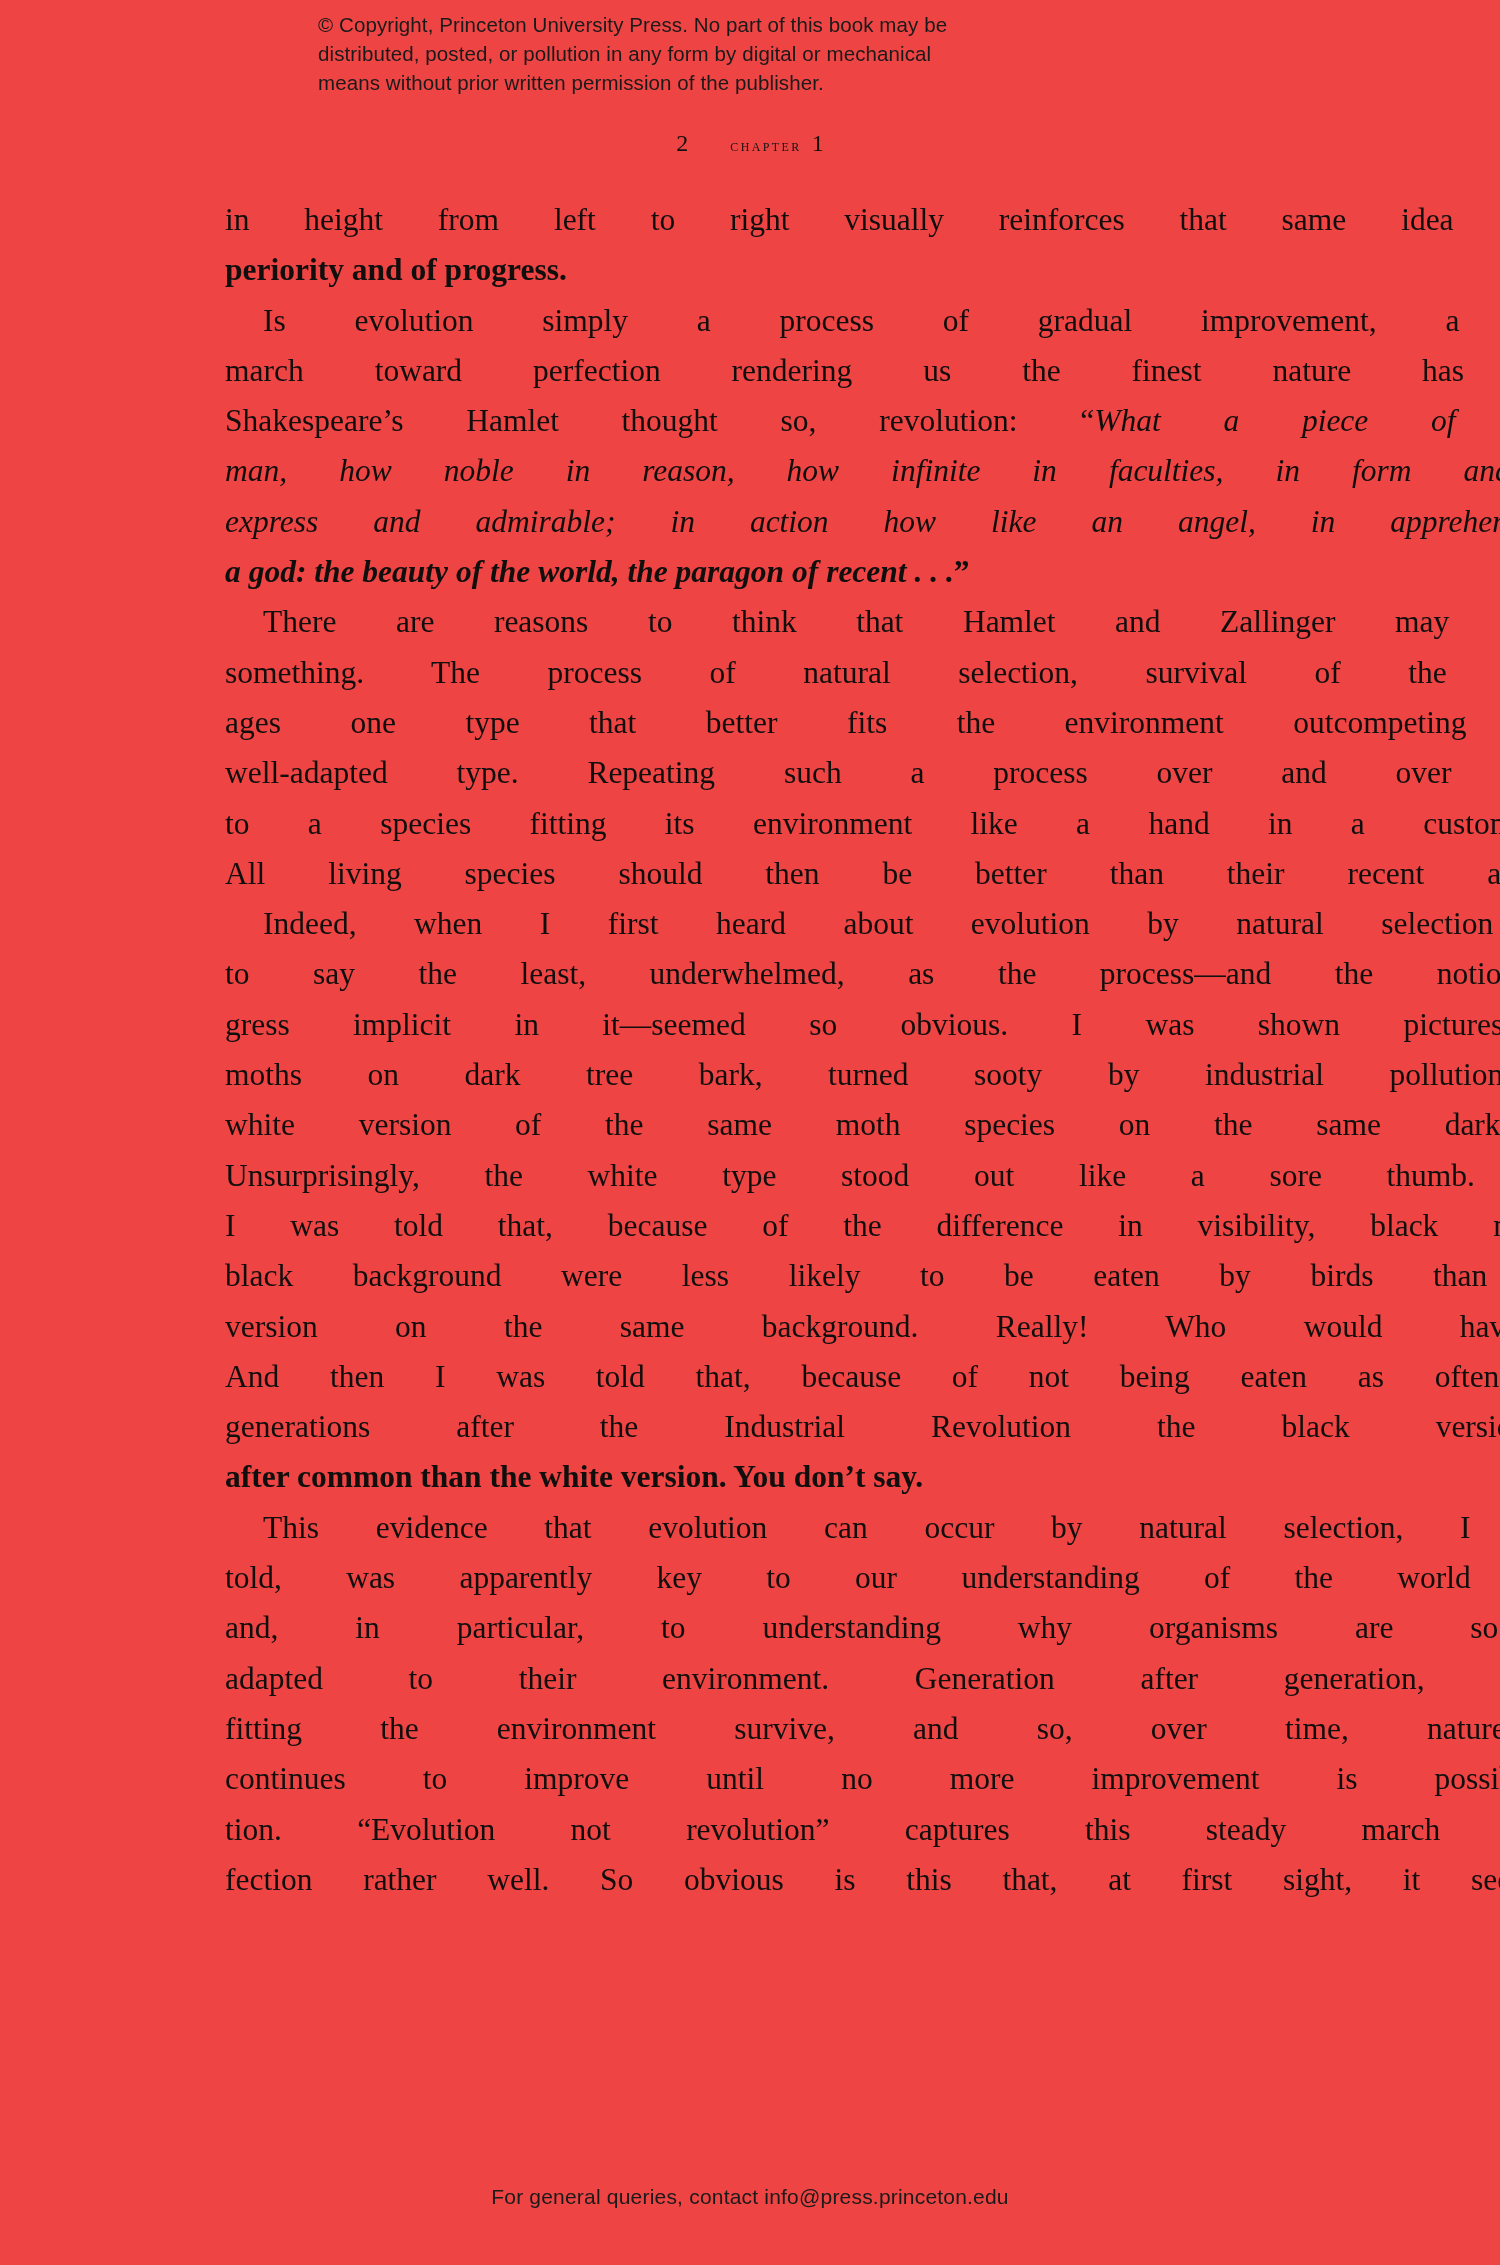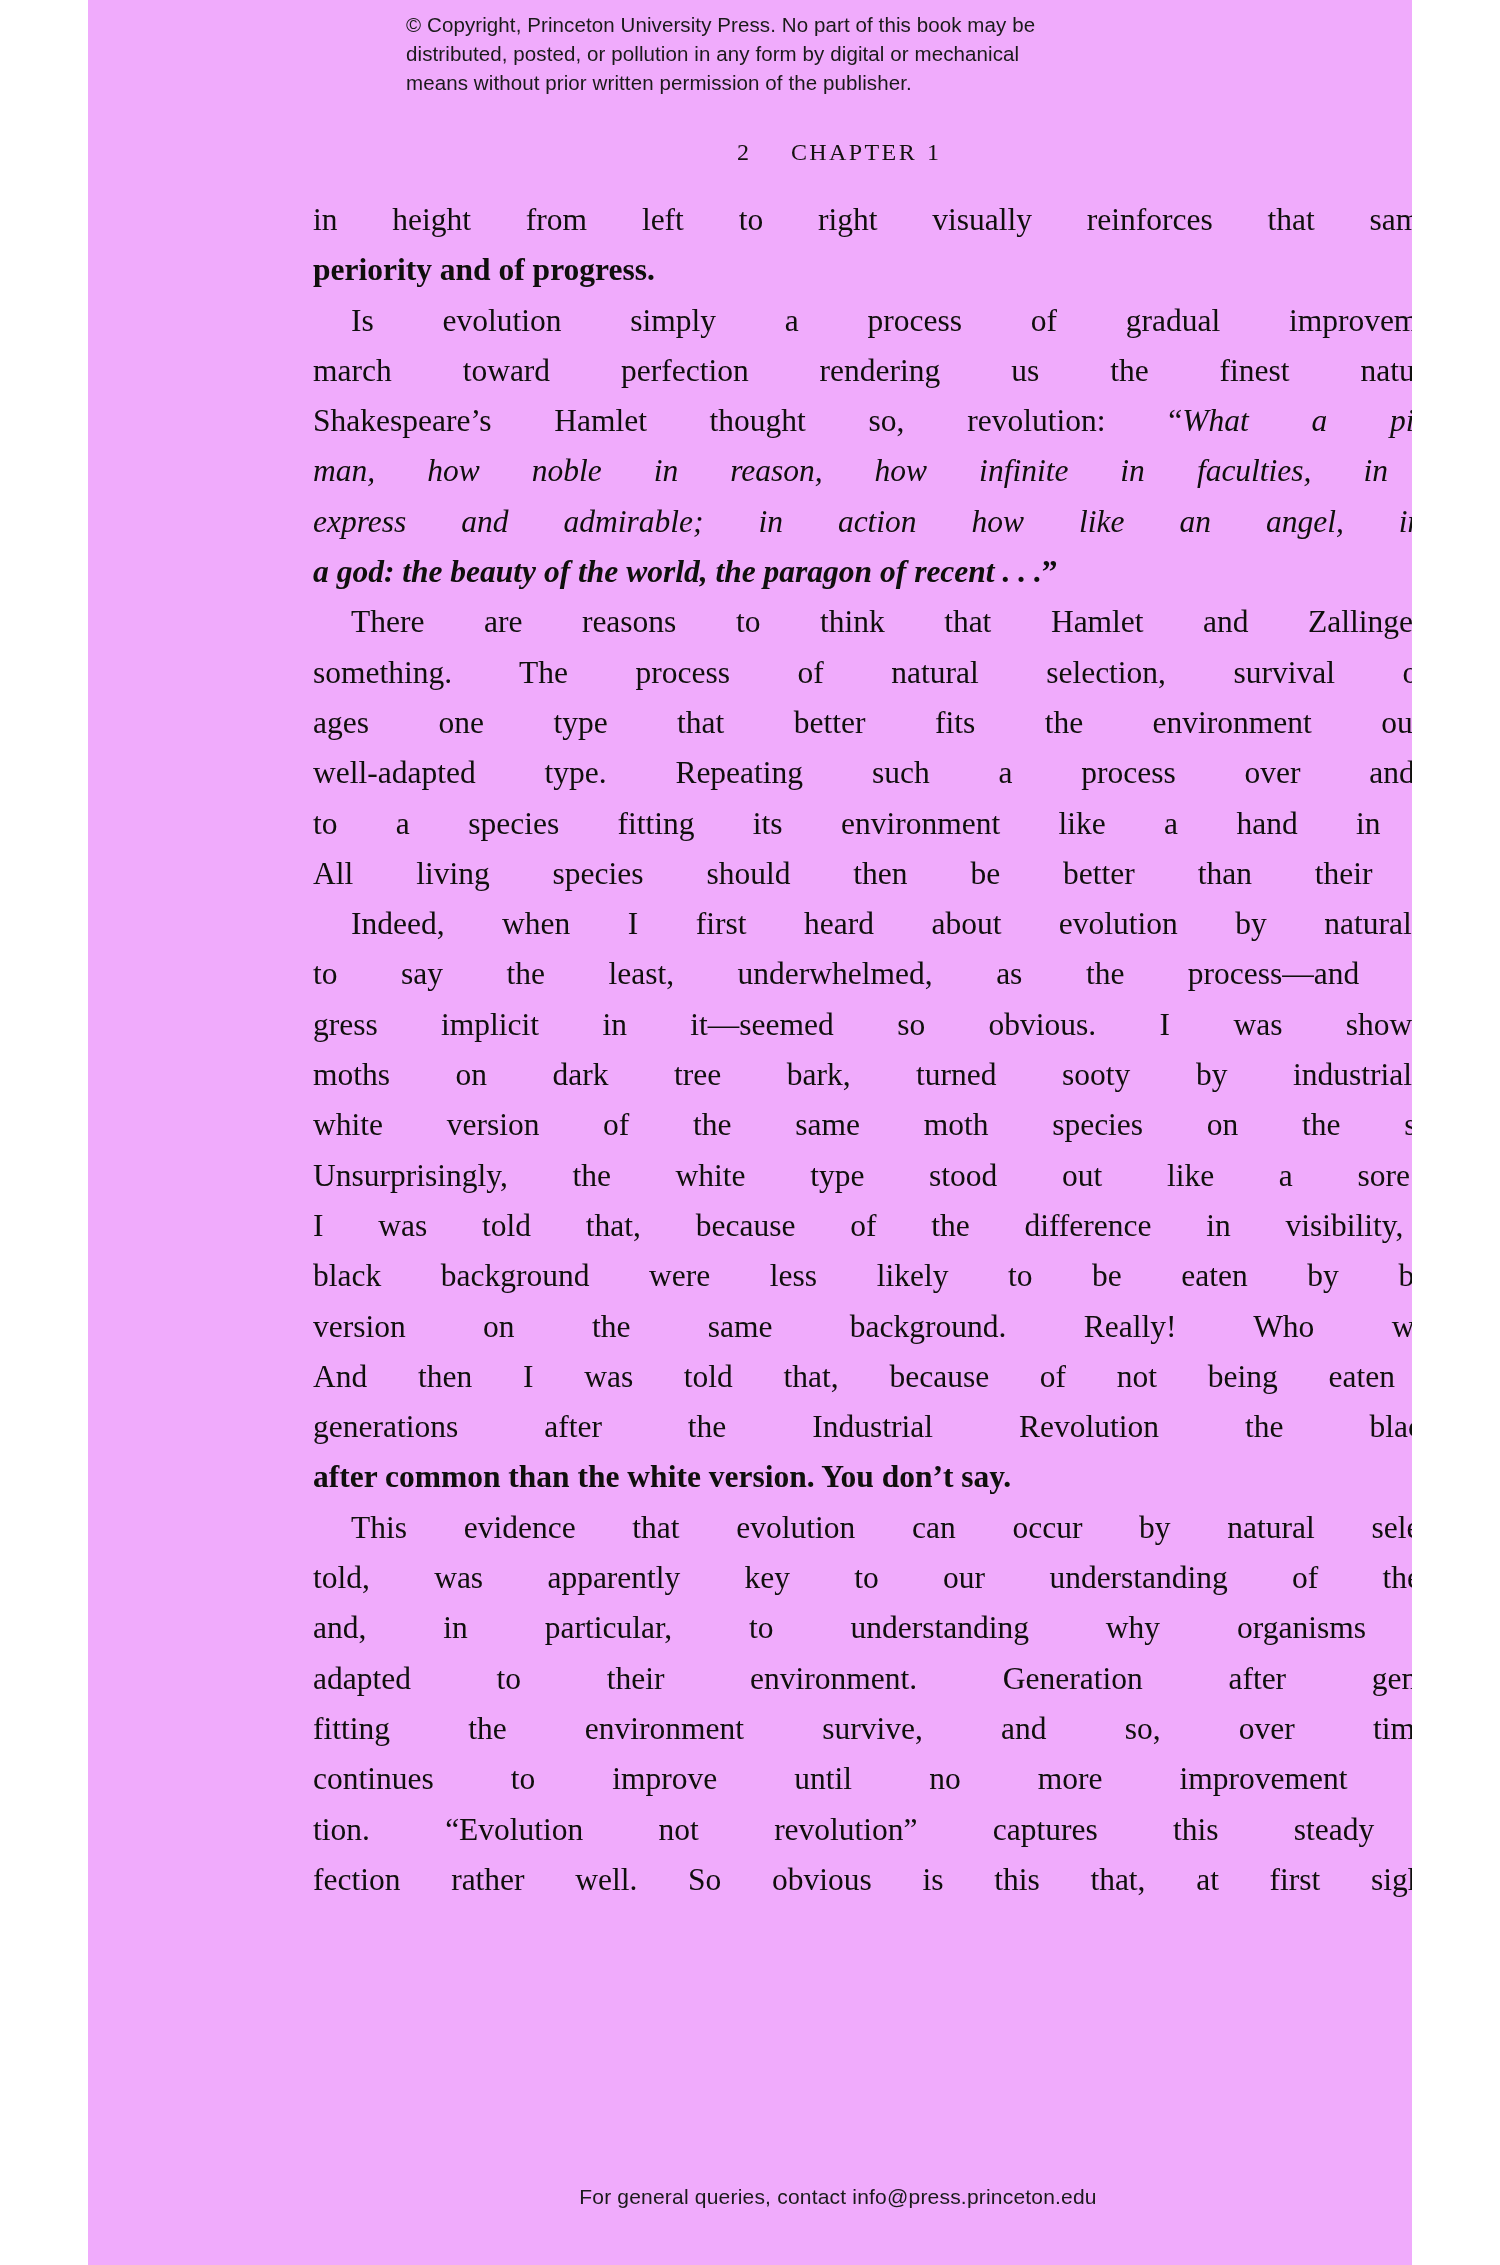--- a/index.html
+++ b/index.html
@@ -4,24 +4,24 @@
 <title>Chapter 1 — page 2</title>
 <style>
   html, body {
     margin: 0;
     padding: 0;
     background: #ffffff;
   }
 
   .page {
     position: relative;
-    width: 1324px;
+    width: 1500px;
     height: 2265px;
     margin: 0 auto;
-    background: #f0abfc;
+    background: #ef4444;
     overflow: hidden;
     color: #100f0d;
     box-sizing: border-box;
   }
 
   
   .copyright-notice {
     position: absolute;
     left: 318px;
     top: 10px;
@@ -46,21 +46,21 @@
     color: #14120f;
   }
   .running-head .folio {
     font-family: "Liberation Serif", "DejaVu Serif", serif;
     font-size: 24px;
   }
   .running-head .rh-gap { display: inline-block; width: 22px; }
   .running-head .rh-label {
     font-variant: small-caps;
     text-transform: lowercase;
-    font-size: 34px;
+    font-size: 17px;
     letter-spacing: 2.4px;
     margin-left: 20px;
   }
   .running-head .rh-num {
     font-size: 24px;
     margin-left: 1px;
   }
 
   
   .textblock {

